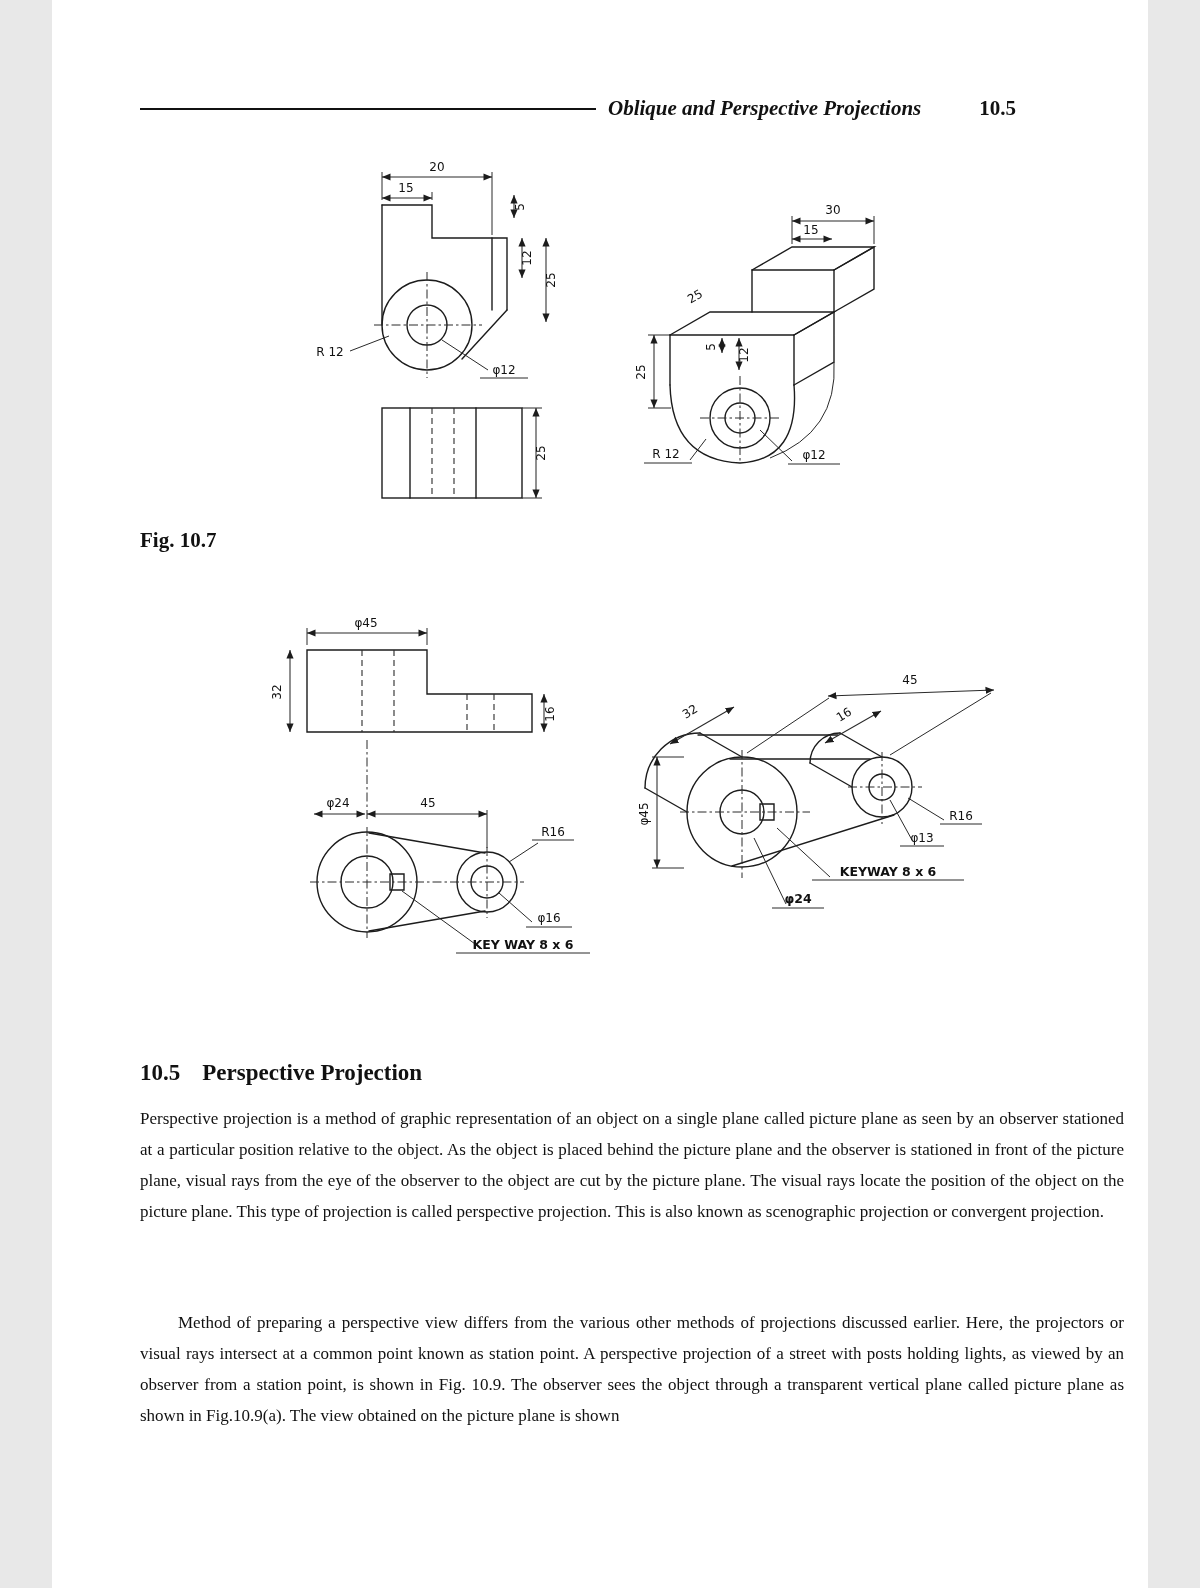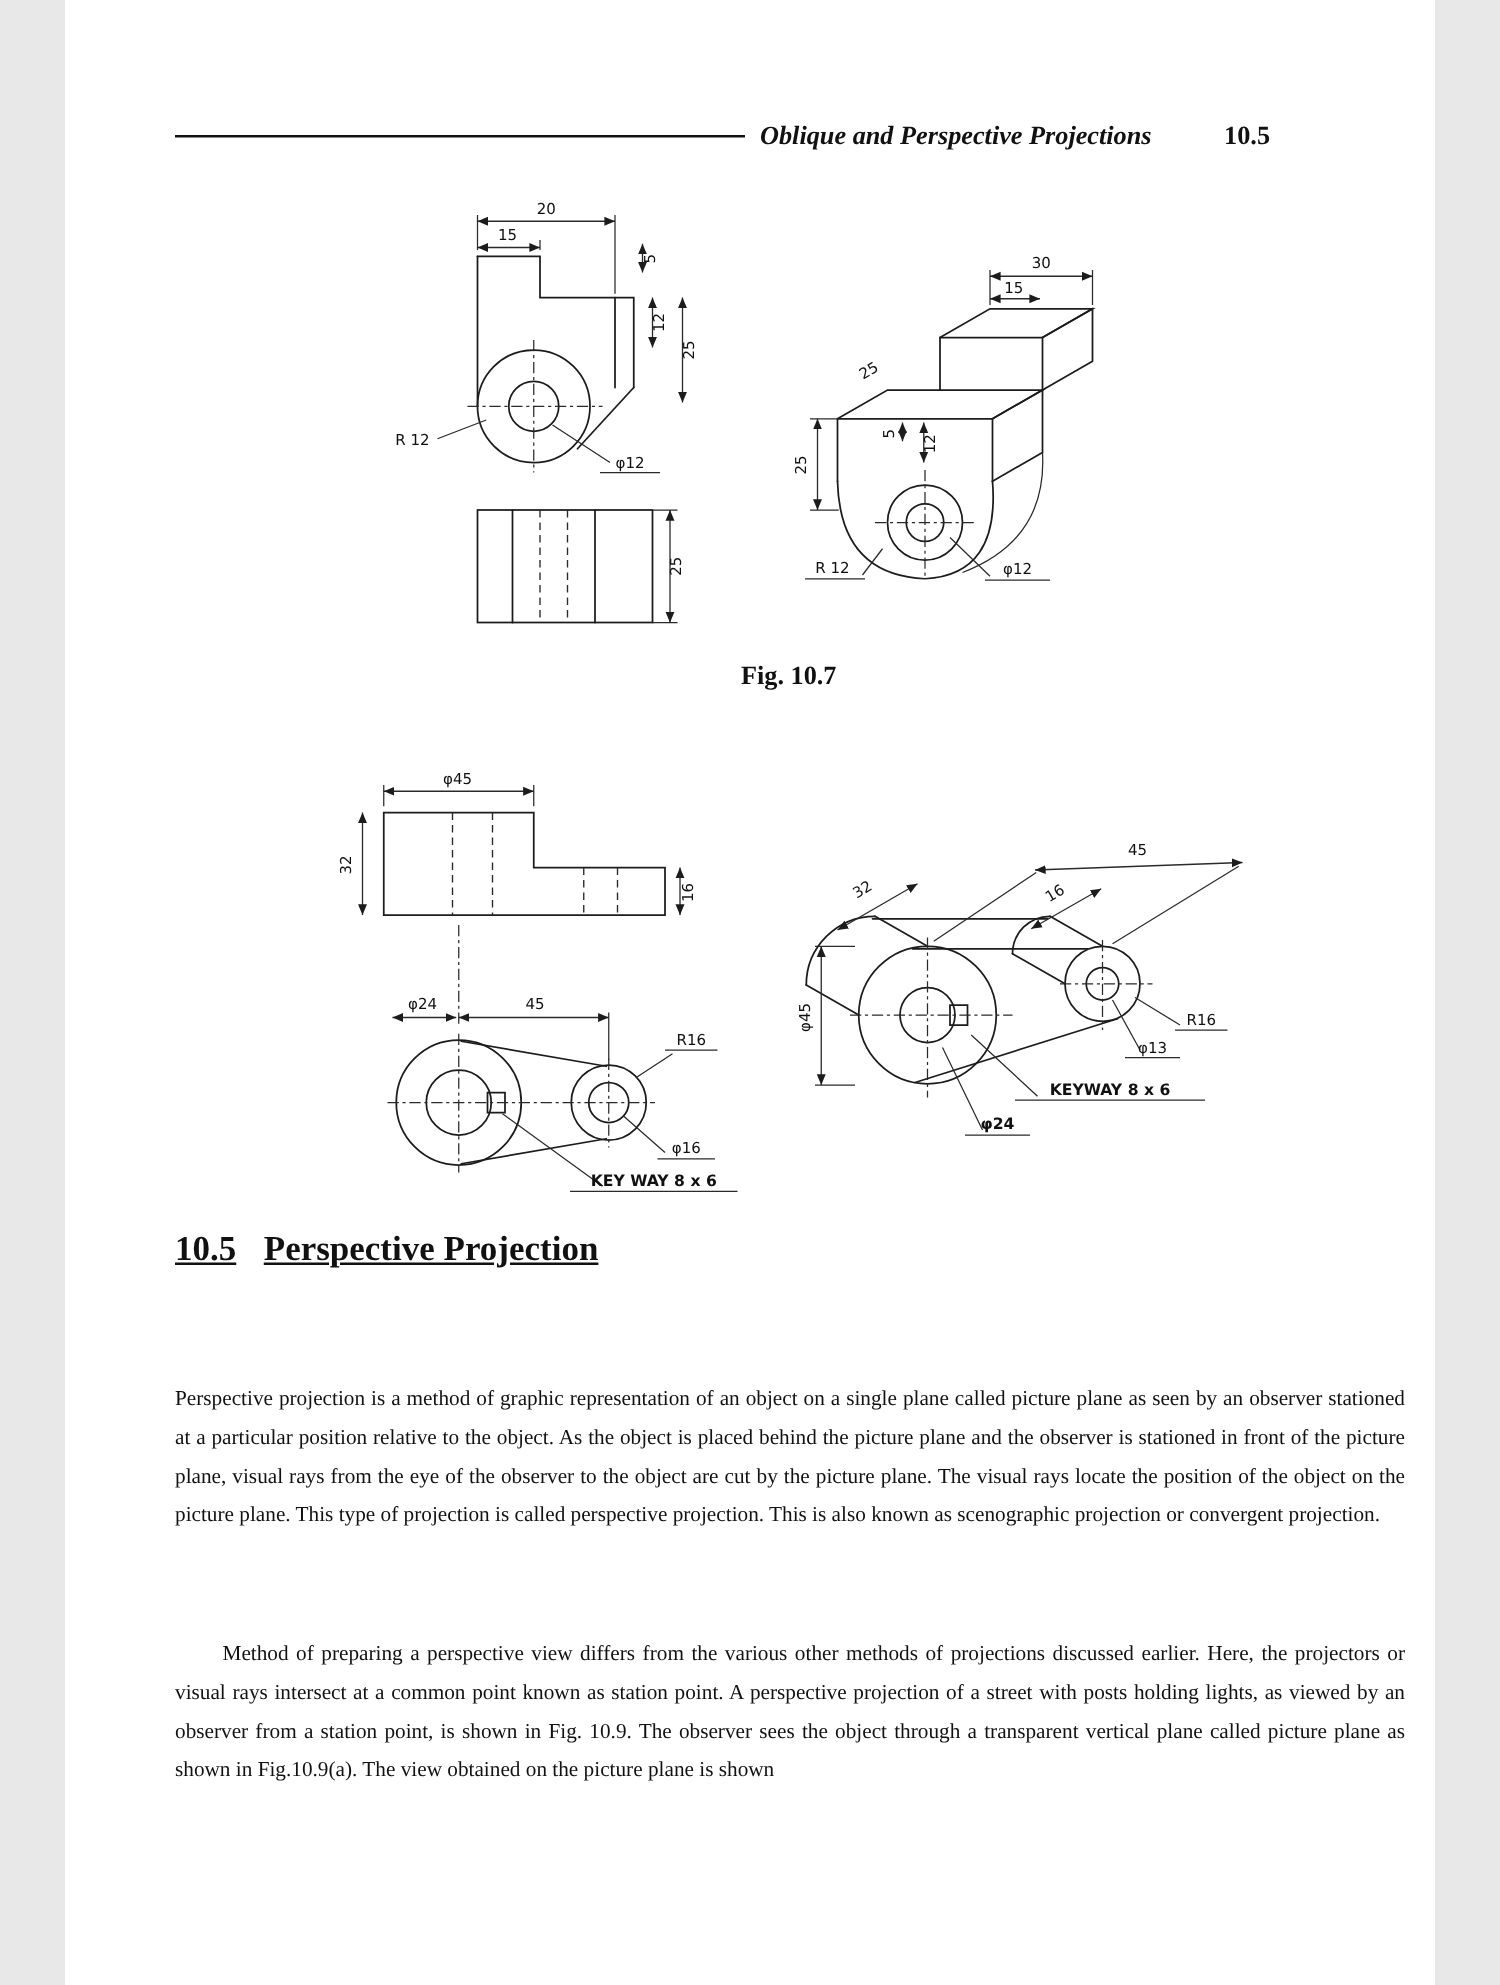--- a/index.html
+++ b/index.html
@@ -8,33 +8,33 @@
     margin:0 auto;overflow:hidden;
     font-family:"Liberation Serif",serif;color:#111;
   }
   
   .hdr{position:absolute;top:96px;left:88px;right:132px;display:flex;align-items:baseline;}
   .hdr .rule{flex:1;height:0;border-bottom:2.2px solid #111;align-self:center;margin-right:12px;}
   .hdr .title{font-style:italic;font-weight:bold;font-size:21px;white-space:nowrap;}
   .hdr .pageno{font-weight:bold;font-size:21px;margin-left:58px;white-space:nowrap;}
   
   .fig{position:absolute;}
-  .caption{position:absolute;left:88px;width:982px;text-align:center;
+  .caption{position:absolute;left:88px;width:982px;
            font-weight:bold;font-size:21px;}
   
   svg{overflow:visible;}
   .ln{stroke:#1c1c1c;stroke-width:1.4;fill:none;stroke-linecap:round;}
   .thin{stroke:#2a2a2a;stroke-width:1;fill:none;}
   .cl{stroke:#2a2a2a;stroke-width:1;fill:none;stroke-dasharray:9 3 2.5 3;}
   .hid{stroke:#2a2a2a;stroke-width:1.1;fill:none;stroke-dasharray:6 4;}
   .dim{stroke:#2a2a2a;stroke-width:1.05;fill:none;}
   .lbl{font-family:"DejaVu Sans",sans-serif;font-size:12px;fill:#111;}
   .lblb{font-family:"DejaVu Sans",sans-serif;font-size:12.5px;font-weight:600;fill:#111;}
   
-  .sect{position:absolute;left:88px;top:984px;font-weight:bold;font-size:28px;text-decoration:underline;}
+  .sect{position:absolute;left:88px;top:1060px;font-weight:bold;font-size:23px;}
   .sect .num{margin-right:22px;}
   .body-par{position:absolute;left:88px;width:984px;font-size:17px;
             line-height:31px;text-align:justify;}
   .indent{text-indent:38px;margin-top:19px;}
 </style>
 </head>
 <body>
 
 <div class="page">
 

